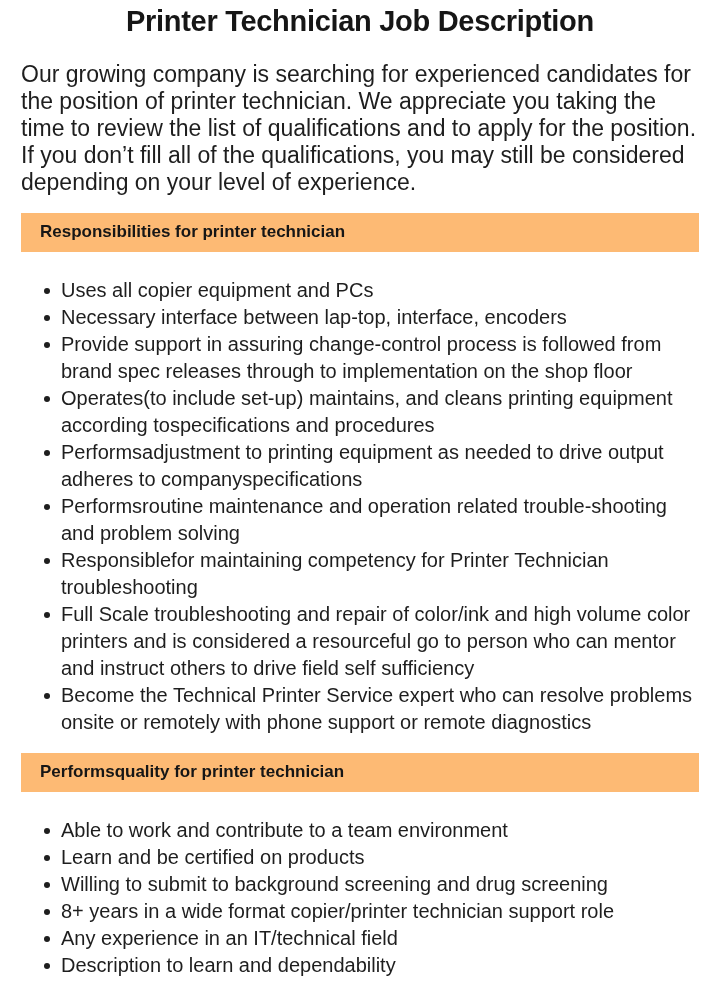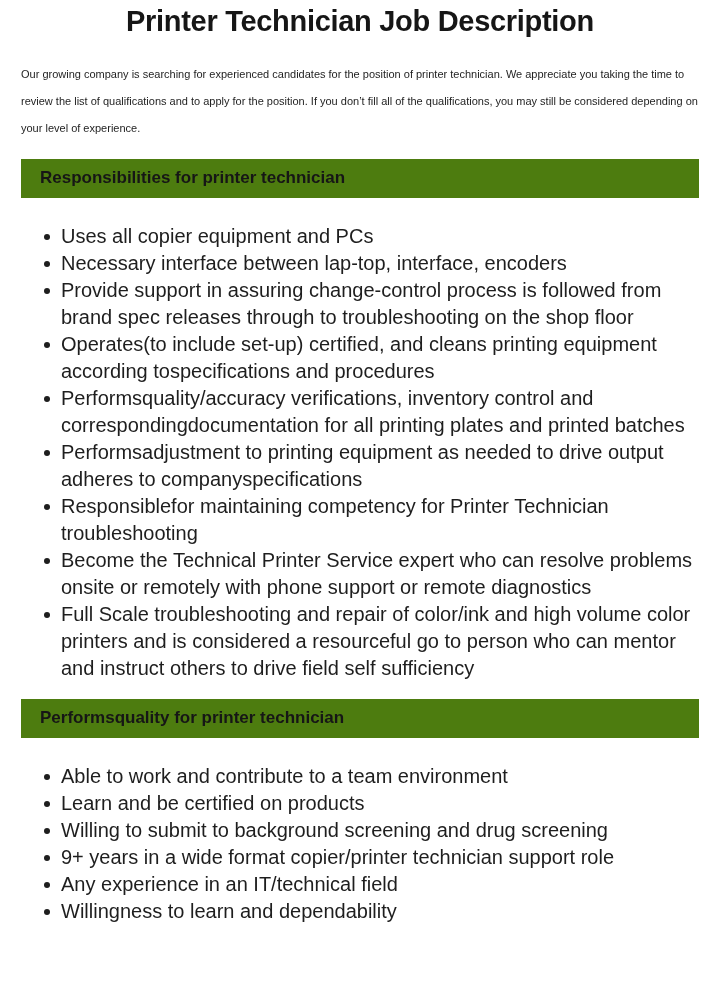--- a/index.html
+++ b/index.html
@@ -21,27 +21,27 @@
     margin: 0;
     padding-top: 5px;
     font-size: 29px;
     font-weight: bold;
     text-align: center;
     letter-spacing: -0.3px;
     color: #161616;
   }
   .intro {
     margin: 23px 0 0 0;
-    font-size: 11px;
+    font-size: 23px;
     line-height: 27px;
     color: #1e1e1e;
   }
   .section-header {
     margin-top: 17px;
-    background: #4d7c0f;
+    background: #fdba74;
     padding: 9px 19px 10px 19px;
     font-size: 17px;
     font-weight: bold;
     color: #161616;
   }
   ul.bullet-list {
     list-style: none;
     margin: 25px 0 0 0;
     padding: 0 0 0 20px;
     font-size: 20px;
@@ -79,52 +79,52 @@
         <span>Uses all copier equipment and PCs</span>
       </li>
 
       <li>
         <span class="dot"></span>
         <span>Necessary interface between lap-top, interface, encoders</span>
       </li>
 
       <li>
         <span class="dot"></span>
-        <span>Provide support in assuring change-control process is followed from brand spec releases through to troubleshooting on the shop floor</span>
+        <span>Provide support in assuring change-control process is followed from brand spec releases through to implementation on the shop floor</span>
       </li>
 
       <li>
         <span class="dot"></span>
-        <span>Operates(to include set-up) certified, and cleans printing equipment according tospecifications and procedures</span>
+        <span>Operates(to include set-up) maintains, and cleans printing equipment according tospecifications and procedures</span>
       </li>
 
-      <li>
-        <span class="dot"></span>
-        <span>Performsquality/accuracy verifications, inventory control and correspondingdocumentation for all printing plates and printed batches</span>
-      </li>
 
       <li>
         <span class="dot"></span>
         <span>Performsadjustment to printing equipment as needed to drive output adheres to companyspecifications</span>
       </li>
 
+      <li>
+        <span class="dot"></span>
+        <span>Performsroutine maintenance and operation related trouble-shooting and problem solving</span>
+      </li>
 
       <li>
         <span class="dot"></span>
         <span>Responsiblefor maintaining competency for Printer Technician troubleshooting</span>
       </li>
 
       <li>
         <span class="dot"></span>
-        <span>Become the Technical Printer Service expert who can resolve problems onsite or remotely with phone support or remote diagnostics</span>
+        <span>Full Scale troubleshooting and repair of color/ink and high volume color printers and is considered a resourceful go to person who can mentor and instruct others to drive field self sufficiency</span>
       </li>
 
       <li>
         <span class="dot"></span>
-        <span>Full Scale troubleshooting and repair of color/ink and high volume color printers and is considered a resourceful go to person who can mentor and instruct others to drive field self sufficiency</span>
+        <span>Become the Technical Printer Service expert who can resolve problems onsite or remotely with phone support or remote diagnostics</span>
       </li>
     </ul>
 
   <div class="section-header">Performsquality for printer technician</div>
 
   <ul class="bullet-list">
 
       <li>
         <span class="dot"></span>
         <span>Able to work and contribute to a team environment</span>
@@ -135,27 +135,27 @@
         <span>Learn and be certified on products</span>
       </li>
 
       <li>
         <span class="dot"></span>
         <span>Willing to submit to background screening and drug screening</span>
       </li>
 
       <li>
         <span class="dot"></span>
-        <span>9+ years in a wide format copier/printer technician support role</span>
+        <span>8+ years in a wide format copier/printer technician support role</span>
       </li>
 
       <li>
         <span class="dot"></span>
         <span>Any experience in an IT/technical field</span>
       </li>
 
       <li>
         <span class="dot"></span>
-        <span>Willingness to learn and dependability</span>
+        <span>Description to learn and dependability</span>
       </li>
     </ul>
 
 </div>
 
 </body></html>

